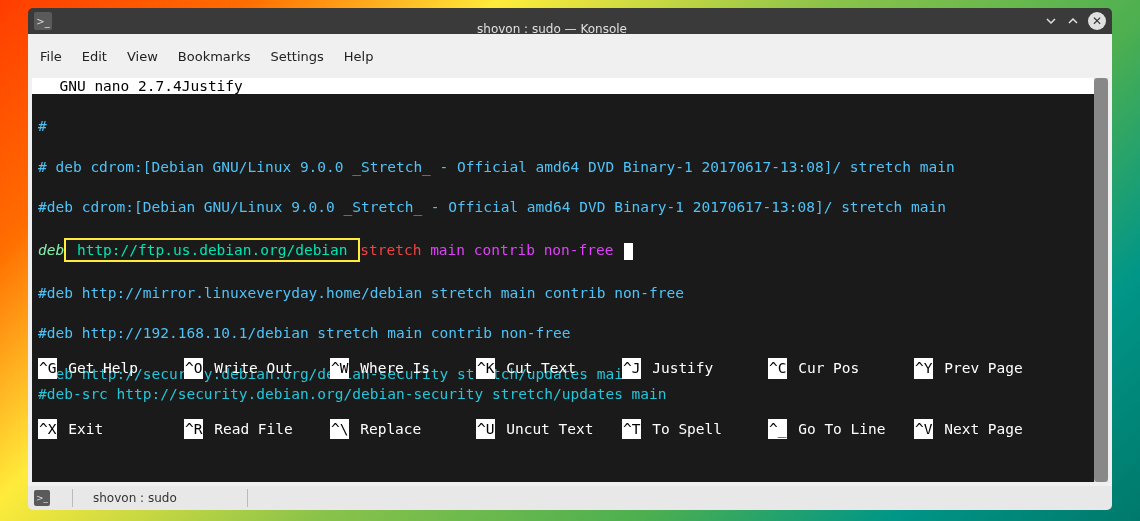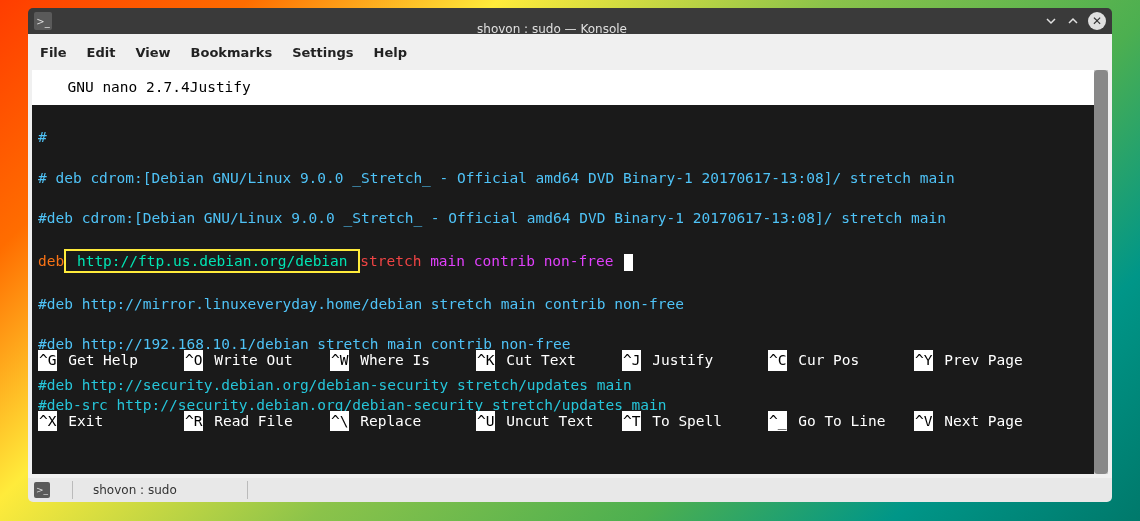--- a/index.html
+++ b/index.html
@@ -28,66 +28,65 @@
     border-radius: 2px;
     display:flex;align-items:center;justify-content:center;
     margin-right: 8px;
     font-size:10px;color:#ddd;
   }
   .titlebar-title { flex: 1; text-align: center; margin-top: 16px; }
   .titlebar-controls { display: flex; gap: 8px; align-items:center;}
   .winbtn { width:14px;height:14px;display:flex;align-items:center;justify-content:center;color:#e0e0e0;cursor:pointer;}
   .winclose { width:18px;height:18px;border-radius:50%;background:#e0e0e0;color:#333;font-size:12px;font-weight:bold;display:flex;align-items:center;justify-content:center;}
   .menubar {
-    height: 36px;
+    height: 44px;
     background: #f0f0f0;
     color: #222;
     display: flex;
     align-items: center;
     gap: 20px;
     padding: 0 12px;
     font-size: 13px;
-    font-weight: bold;
   }
   .menubar div { cursor:pointer; }
   .terminal-wrap {
     background: #f0f0f0;
     padding: 0 4px 4px 4px;
   }
   .terminal {
     background: #1a1a1a;
     color: #fff;
     font-family: "DejaVu Sans Mono", "Liberation Mono", monospace;
     font-size: 14.5px;
     line-height: 1.4;
     height: 404px;
     position: relative;
     overflow: hidden;
   }
   .nano-header {
     background: #fff;
     color: #000;
     display: flex;
-    padding: 0 18px;
-    height: 35px;
+    padding: 0 10px;
+    height: 16px;
     align-items:center;
     white-space: pre;
   }
   .nano-header .hleft { flex: 0 0 auto; }
   .nano-header .hcenter { flex:1; text-align:center;}
   .nano-header .hright { flex:0 0 auto;}
   .content {
     padding: 2px 6px;
     white-space: pre;
   }
   .c-comment { color: #4fc3f7; }
   .c-cyan { color: #26c6da; }
   .c-teal { color: #00e5b4; }
   .c-red { color: #ef4444; }
-  .c-deb { color:#f97316; }
+  .c-deb { color:#86efac;font-style:italic; }
   .c-pink { color:#e040fb;}
   .highlight {
     border: 2px solid #ffeb3b;
     padding: 0 2px;
     display:inline-block;
   }
   .cursor {
     display:inline-block;
     width:9px;height:17px;
     background:#fff;

